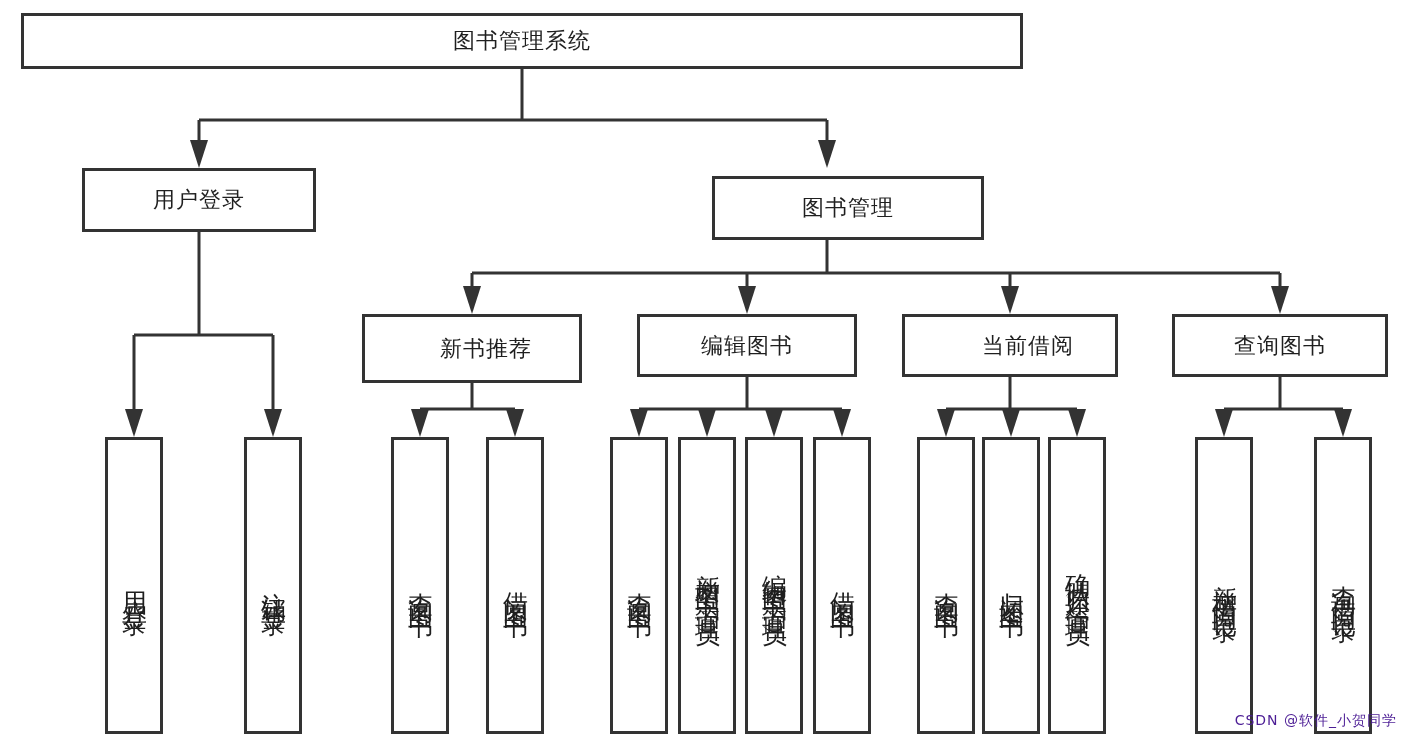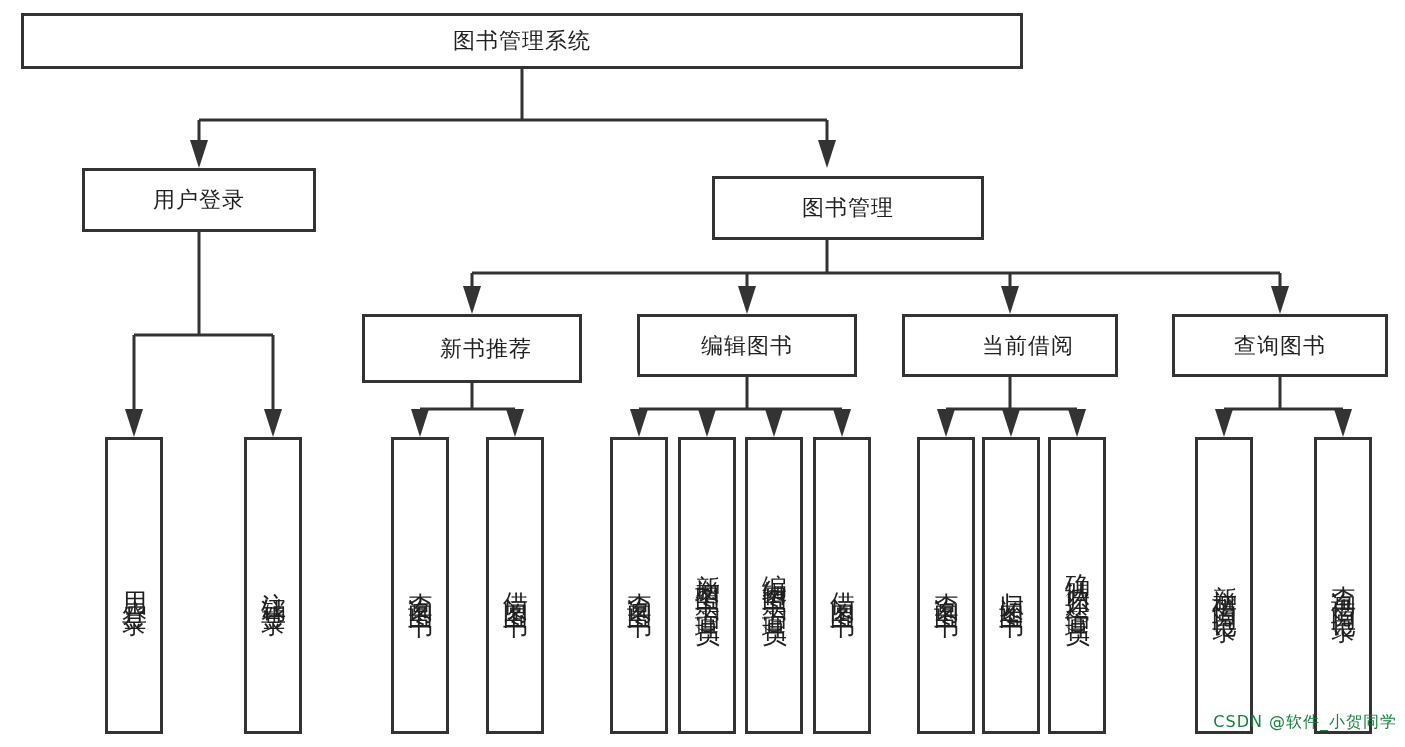--- a/index.html
+++ b/index.html
@@ -46,22 +46,22 @@
     text-orientation: mixed;
     font-size: 25px;
     letter-spacing: 7px;
     line-height: 1.2;
     white-space: nowrap;
   }
   .watermark {
     position: absolute;
     top: 712px;
     right: 8px;
-    font-size: 16px;
-    color: #15803d;
+    font-size: 14px;
+    color: #4c1d95;
     letter-spacing: 1px;
     white-space: nowrap;
     z-index: 3;
   }
 </style>
 </head>
 <body>
 
 <div class="canvas">
 

